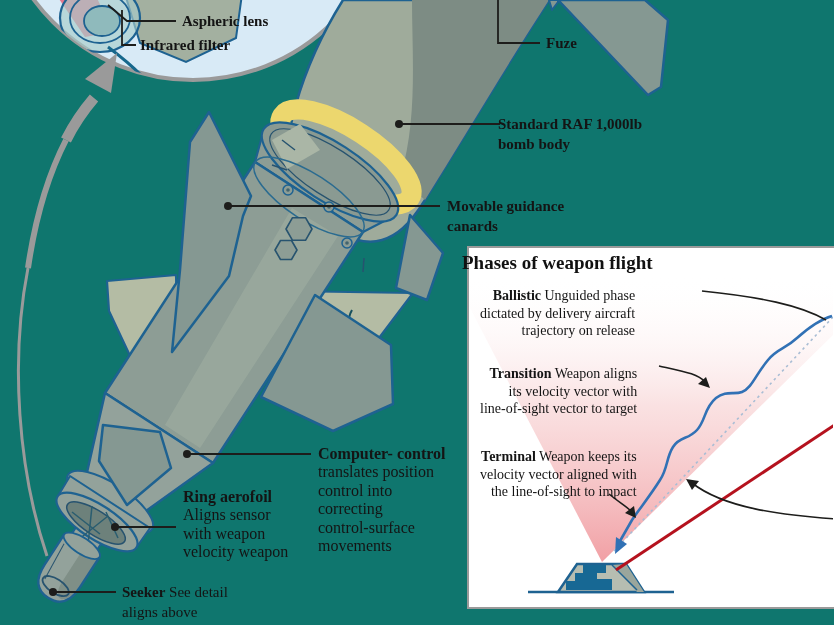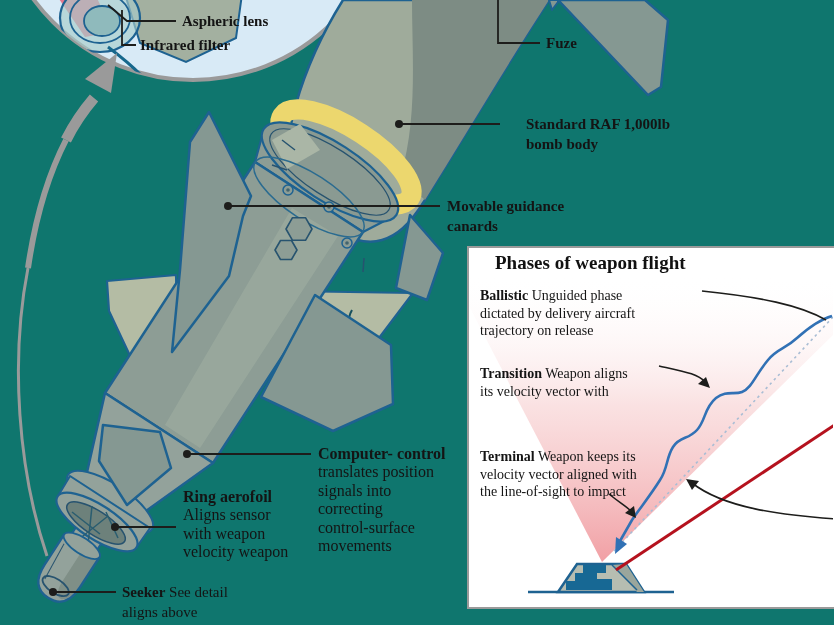--- a/index.html
+++ b/index.html
@@ -3,21 +3,21 @@
 <meta charset="utf-8">
 <style>
   html,body{margin:0;padding:0;background:#ffffff;}
   #stage{position:relative;width:834px;height:625px;overflow:hidden;background:#0f766e;
          font-family:Liberation Serif, serif;color:#111;}
   #art{position:absolute;left:0;top:0;}
   .lbl{position:absolute;font-size:15px;line-height:19.5px;color:#141414;white-space:nowrap;}
   .lbl b{font-weight:bold;}
   .lbl.tight{line-height:18.4px;font-size:16px;}
   .ptitle{position:absolute;font-size:19px;font-weight:bold;white-space:nowrap;color:#111;}
-  .ppara{position:absolute;font-size:14px;line-height:17.5px;color:#141414;white-space:nowrap;}
+  .ppara{position:absolute;font-size:14px;line-height:17.5px;color:#141414;white-space:nowrap;text-align:right;}
   .ppara b{font-weight:bold;}
 </style>
 </head>
 <body>
 
 <div id="stage">
 
 <svg id="art" width="834" height="625" viewBox="0 0 834 625">
   <defs>
     <clipPath id="circleClip">
@@ -185,56 +185,57 @@
 
 <div class="lbl" style="left:182px;top:12px;">
       <div><b>Aspheric lens</b></div>
     </div>
 <div class="lbl" style="left:140px;top:36px;">
       <div><b>Infrared filter</b></div>
     </div>
 <div class="lbl" style="left:546px;top:34px;">
       <div><b>Fuze</b></div>
     </div>
-<div class="lbl" style="left:526px;top:115px;">
+<div class="lbl" style="left:498px;top:115px;">
       <div><b>Standard RAF 1,000lb</b></div>
       <div><b>bomb body</b></div>
     </div>
 <div class="lbl" style="left:447px;top:197px;">
       <div><b>Movable guidance</b></div>
       <div><b>canards</b></div>
     </div>
 <div class="lbl tight" style="left:318px;top:445px;">
       <div><b>Computer- control</b></div>
       <div>translates position</div>
-      <div>signals into</div>
+      <div>control into</div>
       <div>correcting</div>
       <div>control-surface</div>
       <div>movements</div>
     </div>
 <div class="lbl tight" style="left:183px;top:488px;">
       <div><b>Ring aerofoil</b></div>
       <div>Aligns sensor</div>
       <div>with weapon</div>
       <div>velocity weapon</div>
     </div>
 <div class="lbl" style="left:122px;top:583px;">
       <div><b>Seeker</b> See detail</div>
       <div>aligns above</div>
     </div>
 
-<div class="ptitle" style="left:495px;top:252px;">Phases of weapon flight</div>
+<div class="ptitle" style="left:462px;top:252px;">Phases of weapon flight</div>
 <div class="ppara" style="left:480px;top:287px;">
       <div><b>Ballistic</b> Unguided phase</div>
       <div>dictated by delivery aircraft</div>
       <div>trajectory on release</div>
     </div>
 <div class="ppara" style="left:480px;top:357px;margin-top:8px;">
       <div><b>Transition</b> Weapon aligns</div>
       <div>its velocity vector with</div>
+      <div>line-of-sight vector to target</div>
     </div>
 <div class="ppara" style="left:480px;top:448px;">
       <div><b>Terminal</b> Weapon keeps its</div>
       <div>velocity vector aligned with</div>
       <div>the line-of-sight to impact</div>
     </div>
 
 </div>
 
 </body></html>

